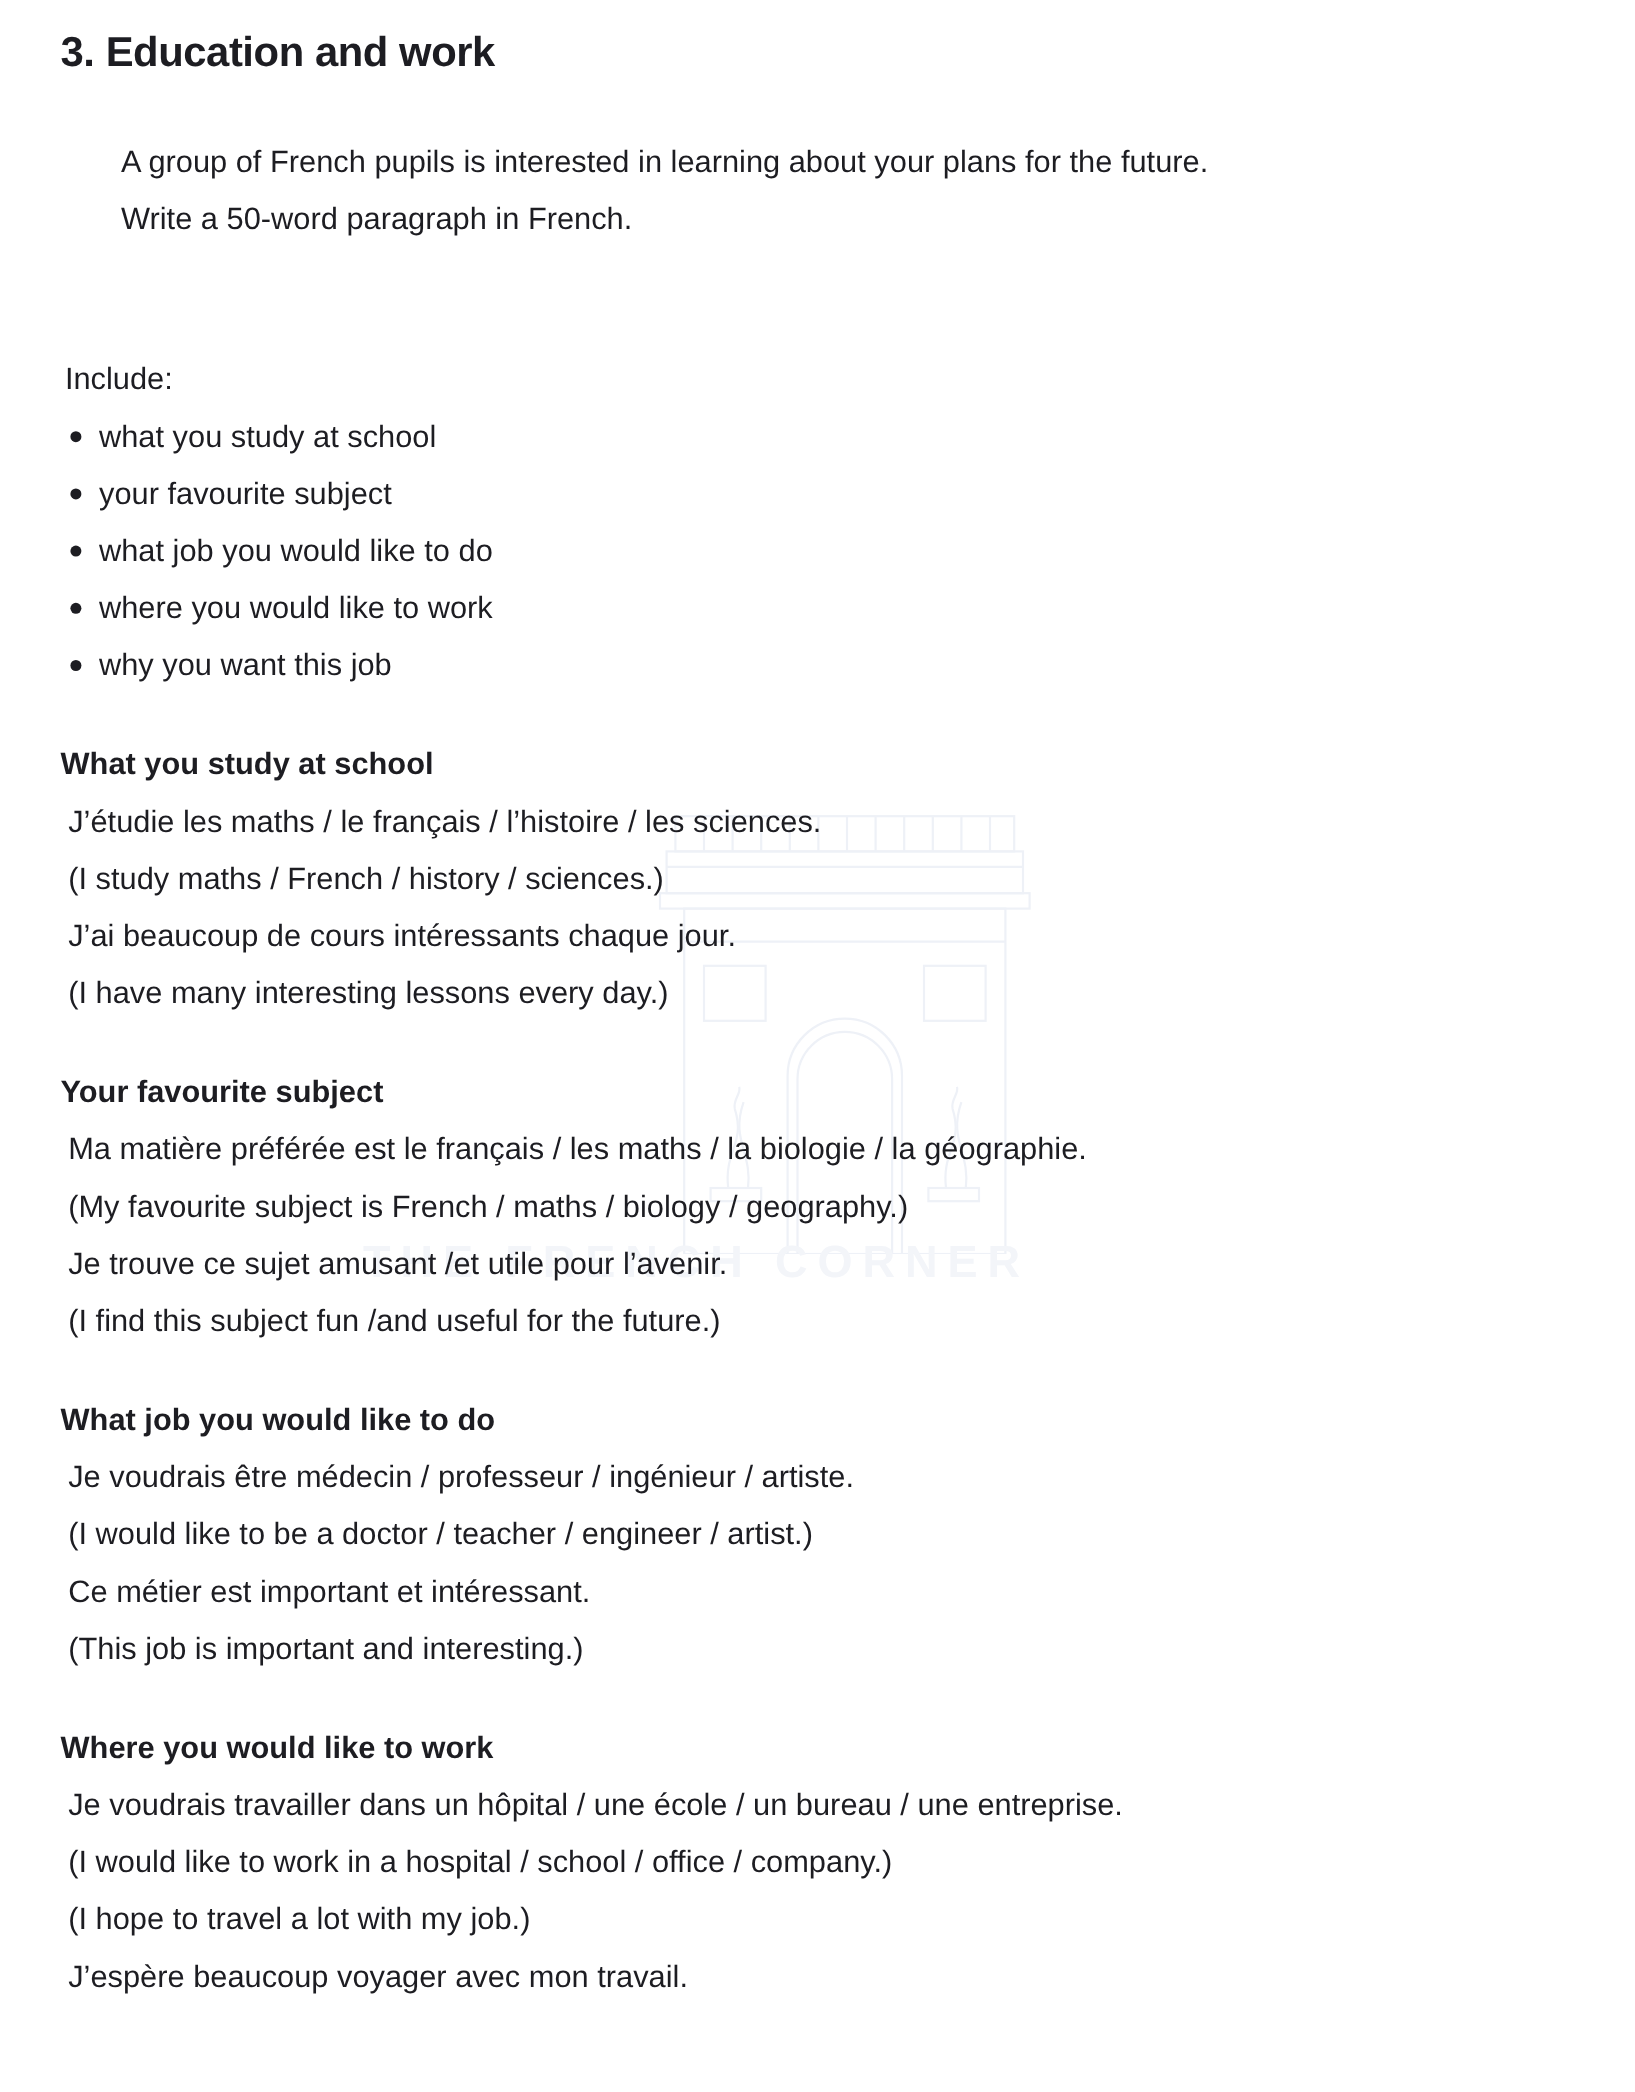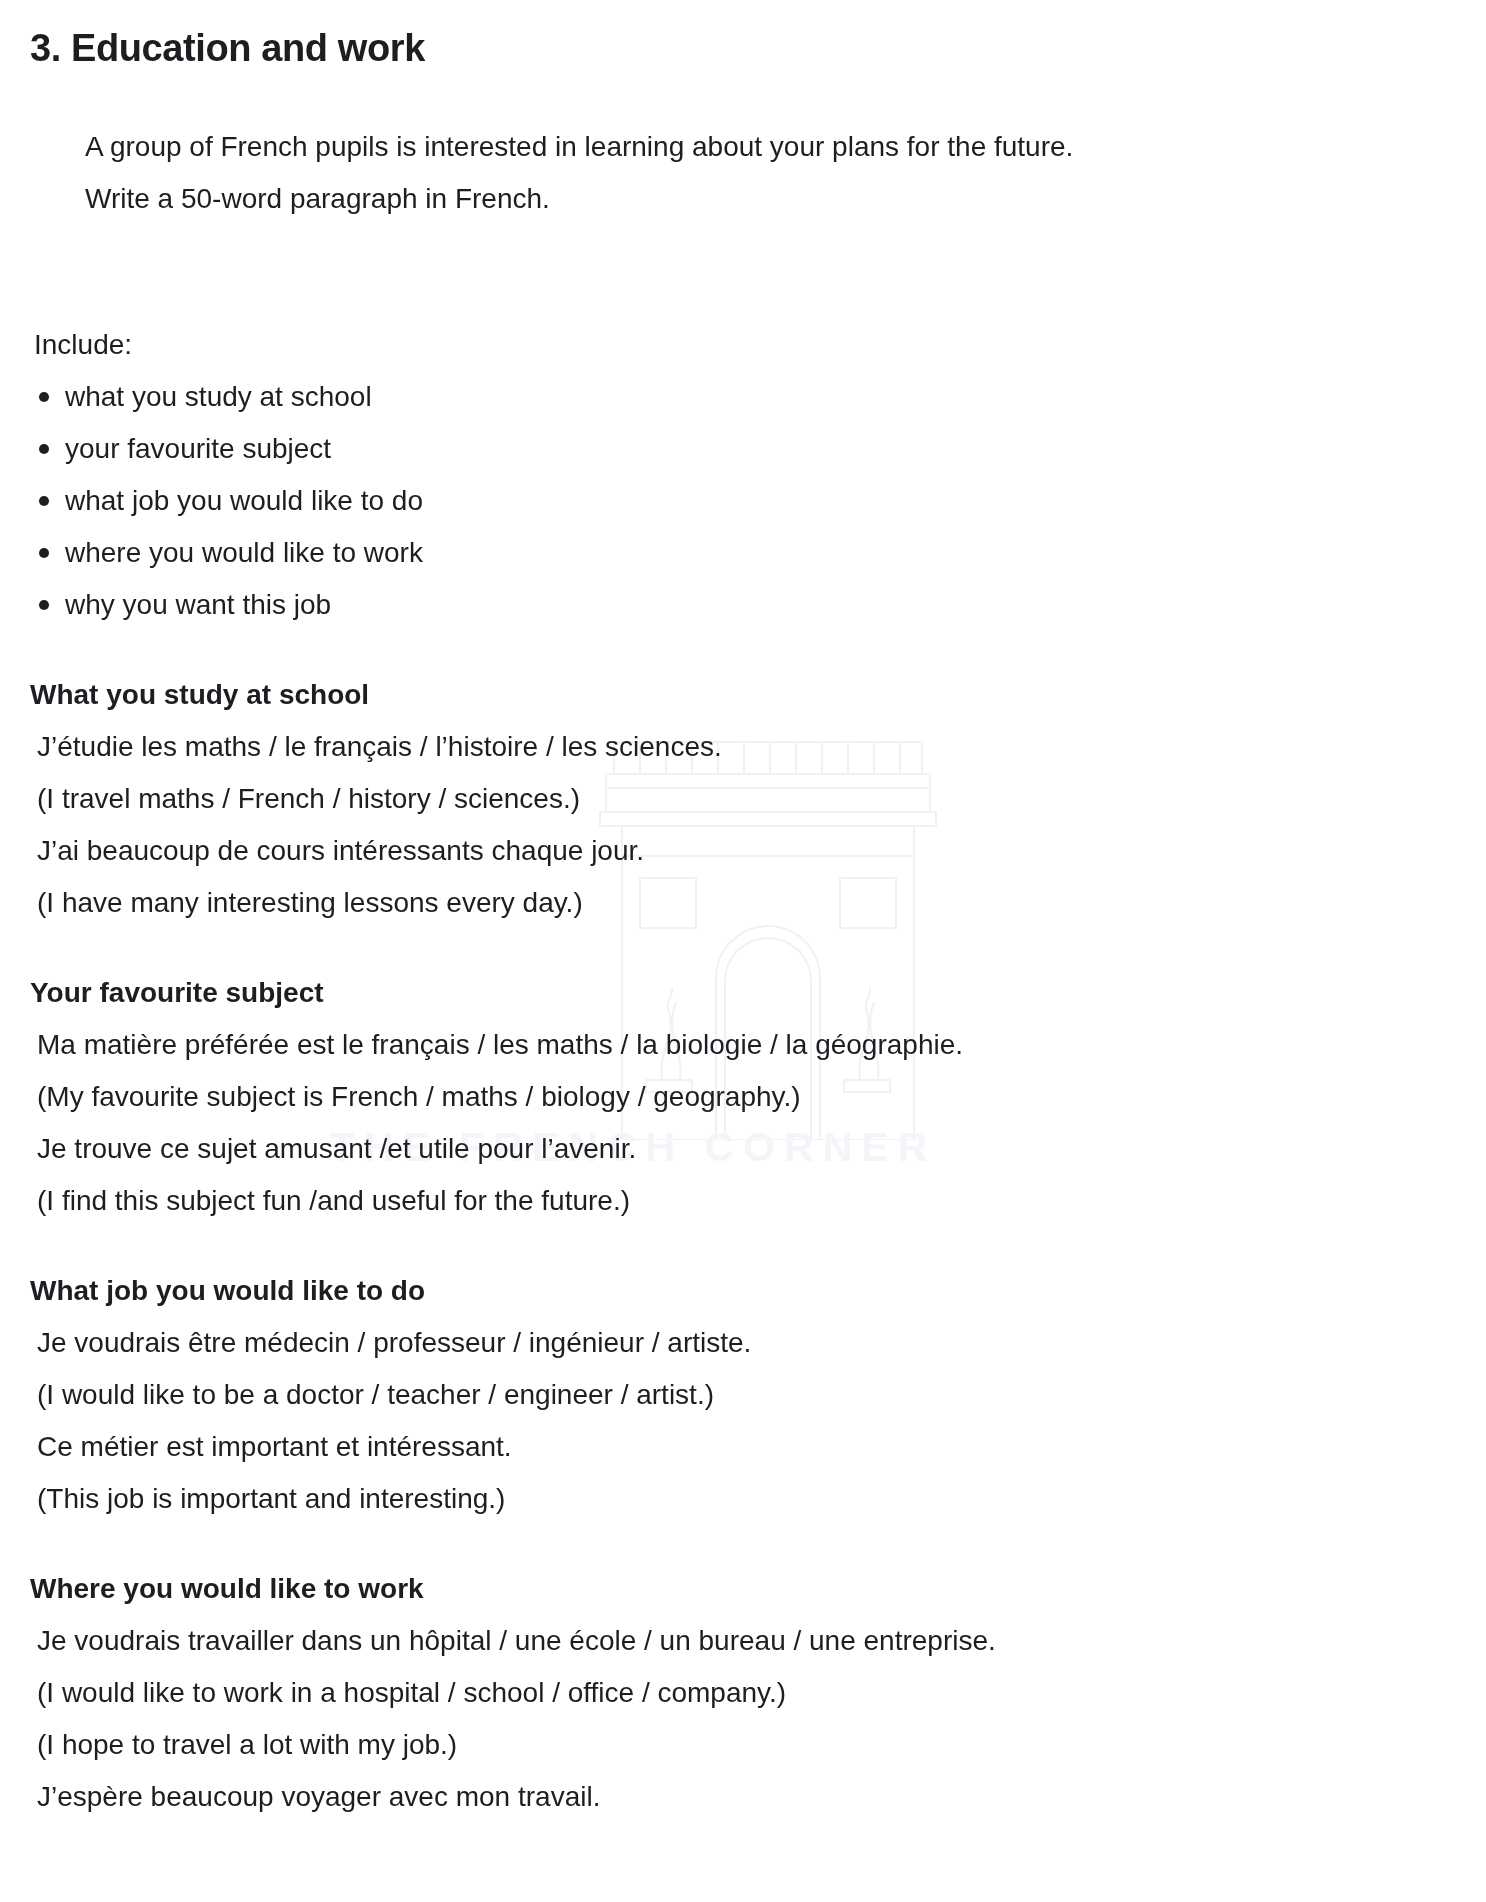--- a/index.html
+++ b/index.html
@@ -24,21 +24,21 @@
     font-size: 41px;
     font-weight: 600;
     letter-spacing: 9px;
     white-space: nowrap;
     color: #f3f5f9;
     -webkit-user-select: none;
     user-select: none;
   }
 
   
-  .content { position: relative; z-index: 1; padding: 24px 55px 0 30px; }
+  .content { position: relative; z-index: 1; padding: 24px 55px 0 55px; }
 
   .title {
     font-size: 38px;
     line-height: 49px;
     font-weight: 700;
     letter-spacing: -0.4px;
     margin: 0;
   }
 
   .t-line {
@@ -161,21 +161,21 @@
         <li class="bullet-row">
           <span class="bullet-dot"></span>
           <span>why you want this job</span>
         </li>
       </ul>
     </div>
 
     <div class="section">
       <h2 class="section-heading">What you study at school</h2>
       <div class="t-line">J’étudie les maths / le français / l’histoire / les sciences.</div>
-      <div class="t-line">(I travel maths / French / history / sciences.)</div>
+      <div class="t-line">(I study maths / French / history / sciences.)</div>
       <div class="t-line">J’ai beaucoup de cours intéressants chaque jour.</div>
       <div class="t-line">(I have many interesting lessons every day.)</div>
     </div>
 
     <div class="section">
       <h2 class="section-heading">Your favourite subject</h2>
       <div class="t-line">Ma matière préférée est le français / les maths / la biologie / la géographie.</div>
       <div class="t-line">(My favourite subject is French / maths / biology / geography.)</div>
       <div class="t-line">Je trouve ce sujet amusant /et utile pour l’avenir.</div>
       <div class="t-line">(I find this subject fun /and useful for the future.)</div>

